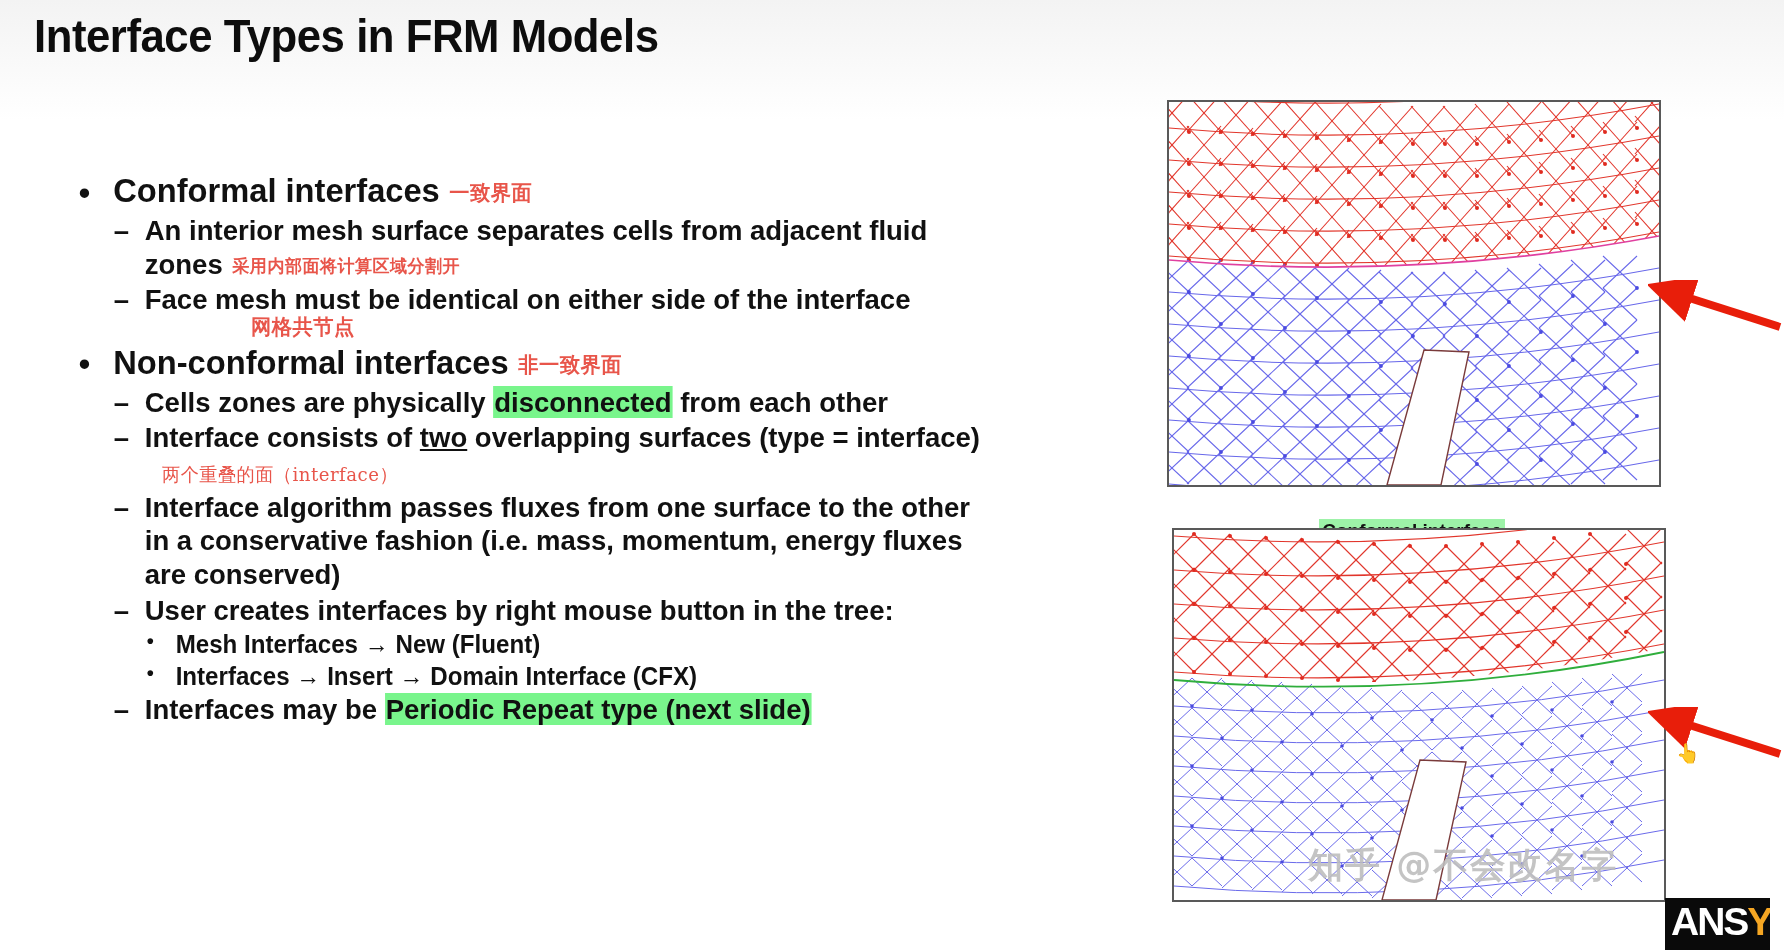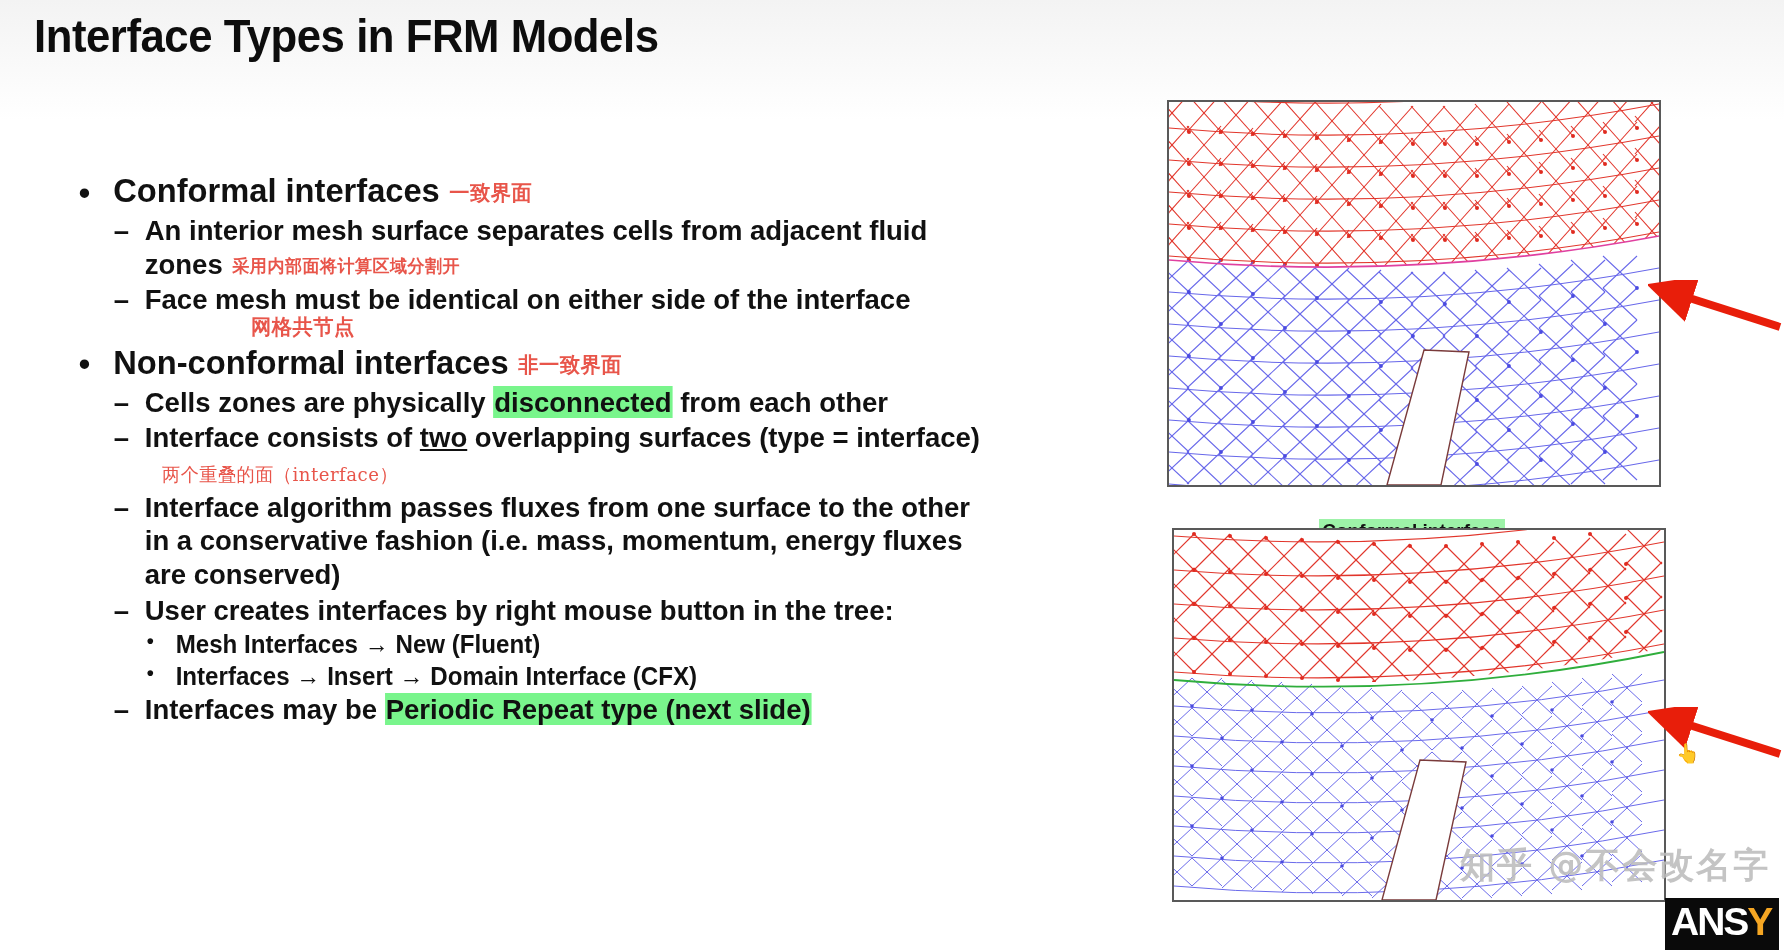--- a/index.html
+++ b/index.html
@@ -98,28 +98,28 @@
   #arrow-bot{left:1648px;top:707px;width:136px;height:55px;}
 
   .cursor{
     position:absolute;left:1676px;top:744px;
     font-size:19px;color:#222;line-height:1;
     font-family:"DejaVu Sans",sans-serif;
   }
 
   
   .watermark{
-    position:absolute;left:1460px;top:842px;
+    position:absolute;left:1308px;top:842px;
     font-size:35px;font-weight:bold;color:#bdbdbd;
     font-family:"DejaVu Sans","Liberation Sans",sans-serif;
     white-space:nowrap;letter-spacing:2px;
     opacity:.88;
   }
   .logo{
-    position:absolute;left:1665px;top:898px;width:114px;height:52px;
+    position:absolute;left:1665px;top:898px;width:105px;height:52px;
     background:#0a0a0a;overflow:hidden;
   }
   .logo-txt{
     position:absolute;left:6px;top:2px;
     font-size:39px;font-weight:bold;color:#fff;
     font-family:"Liberation Sans",sans-serif;
     letter-spacing:-2px;white-space:nowrap;
   }
   .logo-txt i{color:#f5a623;font-style:normal;}
 </style>

